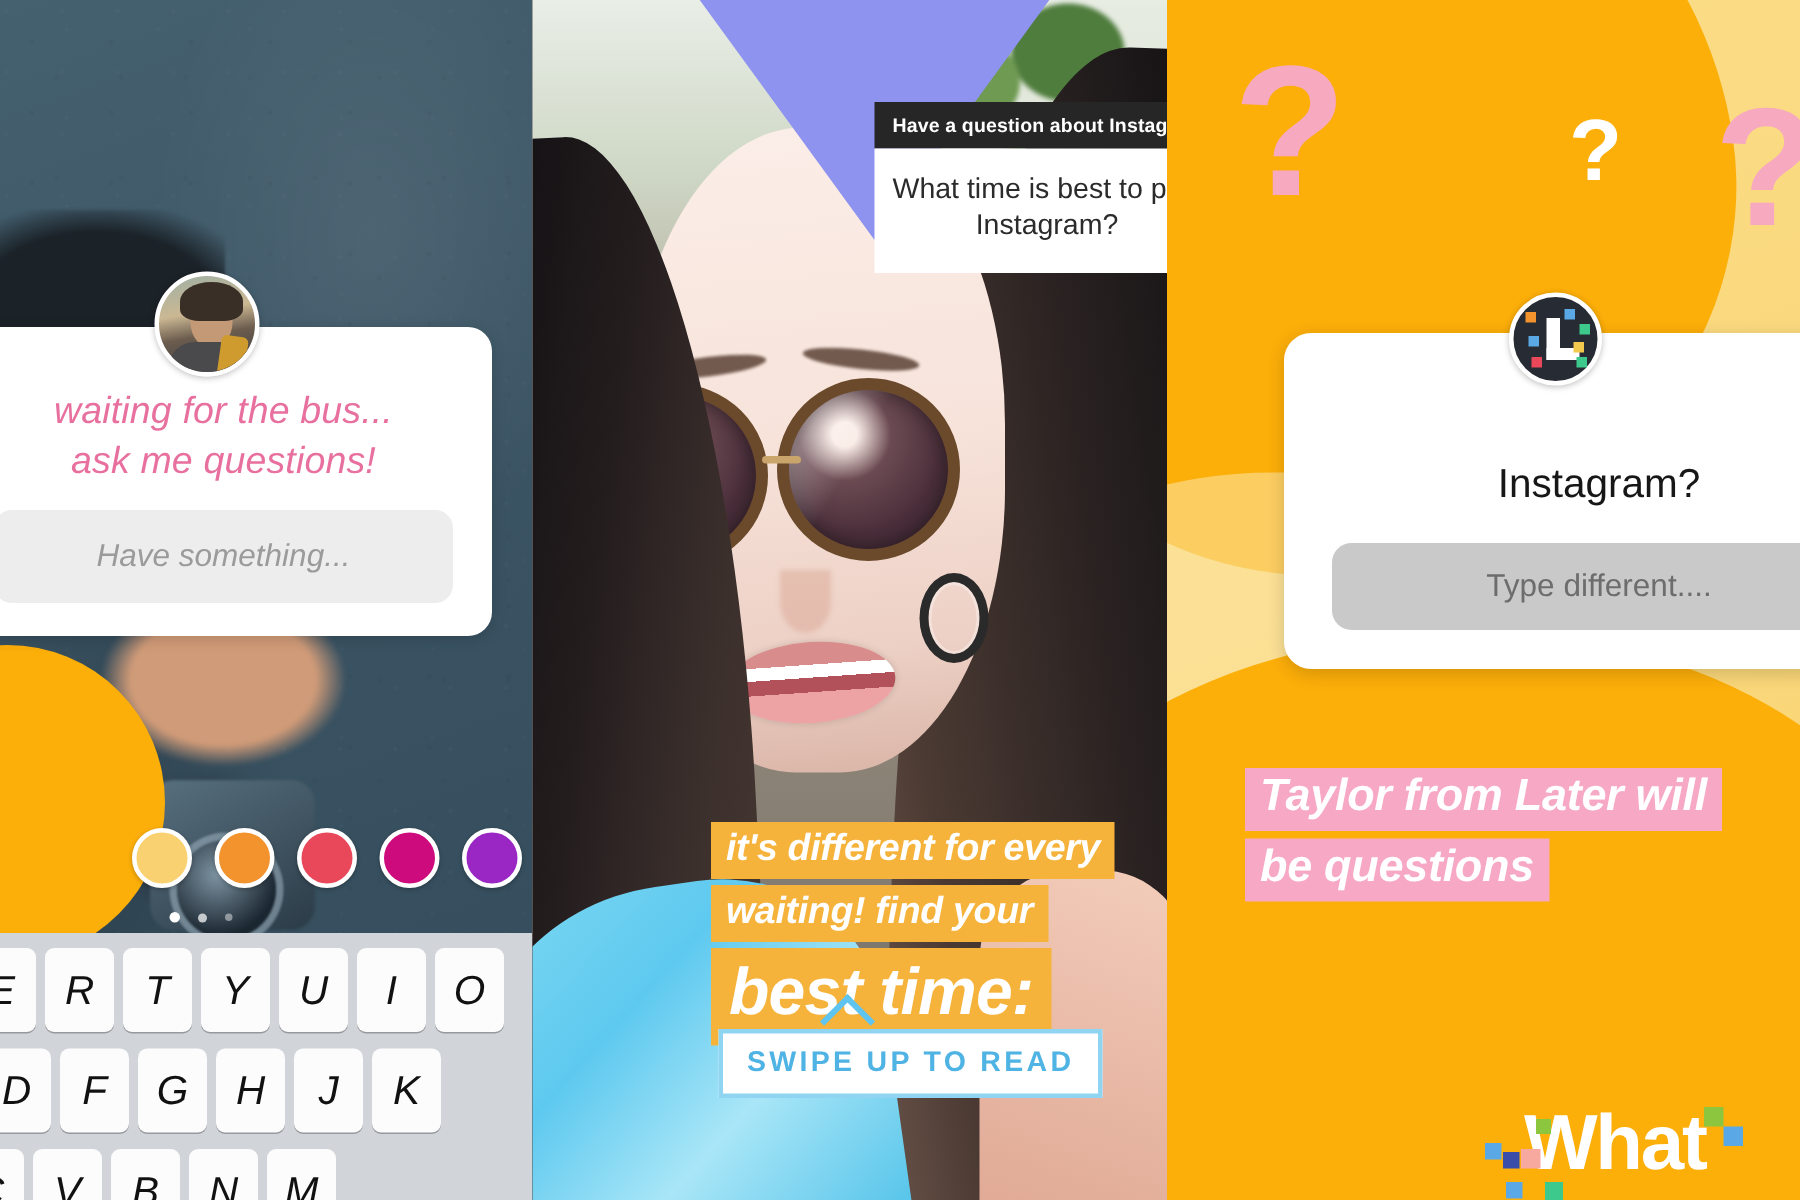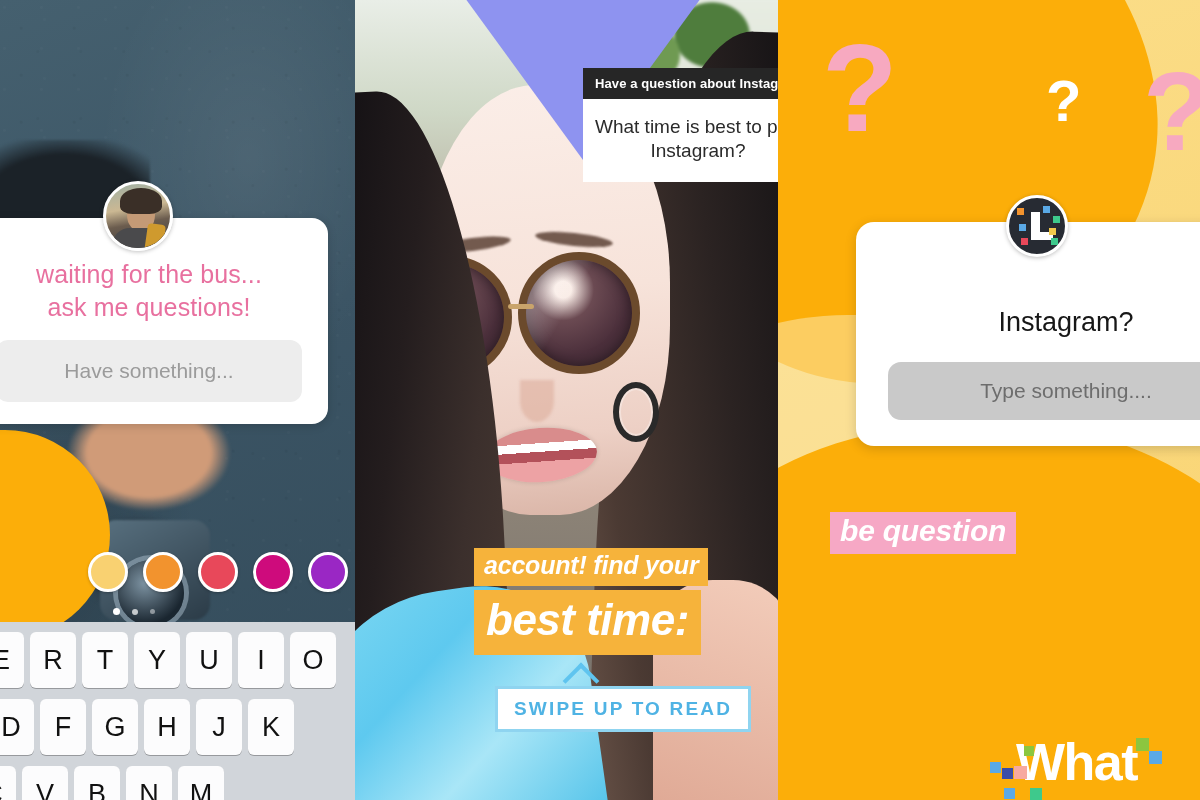--- a/index.html
+++ b/index.html
@@ -2,21 +2,21 @@
 <html><head>
 <meta charset="utf-8">
 <style>
   * { margin:0; padding:0; box-sizing:border-box; }
   html,body { width:1200px; height:800px; overflow:hidden; background:#fff;
     font-family:"Liberation Sans", sans-serif; }
   .stage { position:relative; width:1200px; height:800px; display:flex; }
 
   
   .panel-left { position:relative; width:355px; height:800px; overflow:hidden;
-     background:#3d5565; }
+     background:#3d5565;font-style:italic; }
   .wall {
      position:absolute; inset:0;
      background:
        radial-gradient(ellipse 60% 40% at 70% 20%, rgba(255,255,255,.07), transparent 70%),
        radial-gradient(ellipse 50% 45% at 20% 70%, rgba(0,0,0,.18), transparent 70%),
        linear-gradient(160deg,#45606f 0%,#3b5464 45%,#334b5a 100%);
   }
   .wall::after{
      content:""; position:absolute; inset:0; opacity:.22;
      background-image:
@@ -170,21 +170,21 @@
   .mid-sticker .body{ background:#fff; color:#2b2b2b; font-size:19px; font-weight:400;
      text-align:center; padding:16px 12px 18px; line-height:1.28;
      white-space:nowrap; overflow:hidden; }
 
   
   .captions{ position:absolute; left:119px; top:548px; }
   .cap{ display:inline-block; background:#F6B33B; color:#fff; font-weight:700;
      font-style:italic; padding:3px 10px 6px; margin-bottom:4px;
      font-size:25px; letter-spacing:-.2px; white-space:nowrap; }
   .cap.big{ font-size:44px; padding:5px 12px 10px; letter-spacing:-.5px; }
-  .swipe-wrap{ position:absolute; left:140px; top:686px; }
+  .swipe-wrap{ position:absolute; left:124px; top:686px; }
   .chev{ position:absolute; left:73px; top:-18px; width:26px; height:26px;
      border-left:4px solid #5fc4ef; border-top:4px solid #5fc4ef;
      transform:rotate(45deg); }
   .swipe{ background:#fff; color:#4fb3e4; font-size:19px; font-weight:700;
      letter-spacing:2.2px; padding:9px 16px; border:3px solid #8fd4f0;
      white-space:nowrap; }
 
   
   .panel-right{ position:relative; width:422px; height:800px; overflow:hidden;
      background:#FAD97A; }
@@ -331,21 +331,22 @@
 
     <div class="mid-sticker">
       <div class="bar">Have a question about Instagram?</div>
       <div class="body">
         <span>What time is best to post on</span><br>
         <span>Instagram?</span>
       </div>
     </div>
 
     <div class="captions">
-      <div><span class="cap">account! find your</span></div>
+      <div><span class="cap">it's different for every</span></div>
+      <div><span class="cap">waiting! find your</span></div>
       <div><span class="cap big">best time:</span></div>
     </div>
 
     <div class="swipe-wrap">
       <span class="chev"></span>
       <div class="swipe">SWIPE UP TO READ</div>
     </div>
   </div>
 
   <div class="panel-right">
@@ -358,38 +359,39 @@
     <div class="qm p1">?</div>
     <div class="qm p2">?</div>
     <div class="qm p3">?</div>
 
     <div class="q-card-r">
       <div class="prompt">
         <br>
         <span>Instagram?</span>
       </div>
       <div class="type-box-r">
-        <span>Type something....</span>
+        <span>Type different....</span>
       </div>
     </div>
 
     <div class="avatar-r">
       <span class="L"></span>
       <span class="Lb"></span>
     <i style="background: rgb(242, 147, 46); left: 8px; top: 10px;"></i>
         <i style="background: rgb(90, 169, 230); left: 34px; top: 8px;"></i>
         <i style="background: rgb(62, 201, 140); left: 44px; top: 18px;"></i>
         <i style="background: rgb(90, 169, 230); left: 10px; top: 26px;"></i>
         <i style="background: rgb(242, 201, 76); left: 40px; top: 30px;"></i>
         <i style="background: rgb(62, 201, 140); left: 42px; top: 40px;"></i>
         <i style="background: rgb(232, 72, 90); left: 12px; top: 40px;"></i>
       </div>
 
     <div class="pink-text">
-      <div><span class="pline">be question</span></div>
+      <div><span class="pline">Taylor from Later will</span></div>
+      <div><span class="pline">be questions</span></div>
     </div>
 
     <div class="later-logo">
       <span class="word">What</span>
     <i style="background: rgb(90, 169, 230); left: 2px; top: 24px; width: 11px; height: 11px;"></i>
         <i style="background: rgb(58, 77, 168); left: 14px; top: 30px; width: 11px; height: 11px;"></i>
         <i style="background: rgb(247, 169, 160); left: 26px; top: 28px; width: 13px; height: 13px;"></i>
         <i style="background: rgb(140, 198, 63); left: 36px; top: 8px; width: 10px; height: 10px;"></i>
         <i style="background: rgb(140, 198, 63); left: 148px; top: 0px; width: 13px; height: 13px;"></i>
         <i style="background: rgb(90, 169, 230); left: 161px; top: 13px; width: 13px; height: 13px;"></i>

